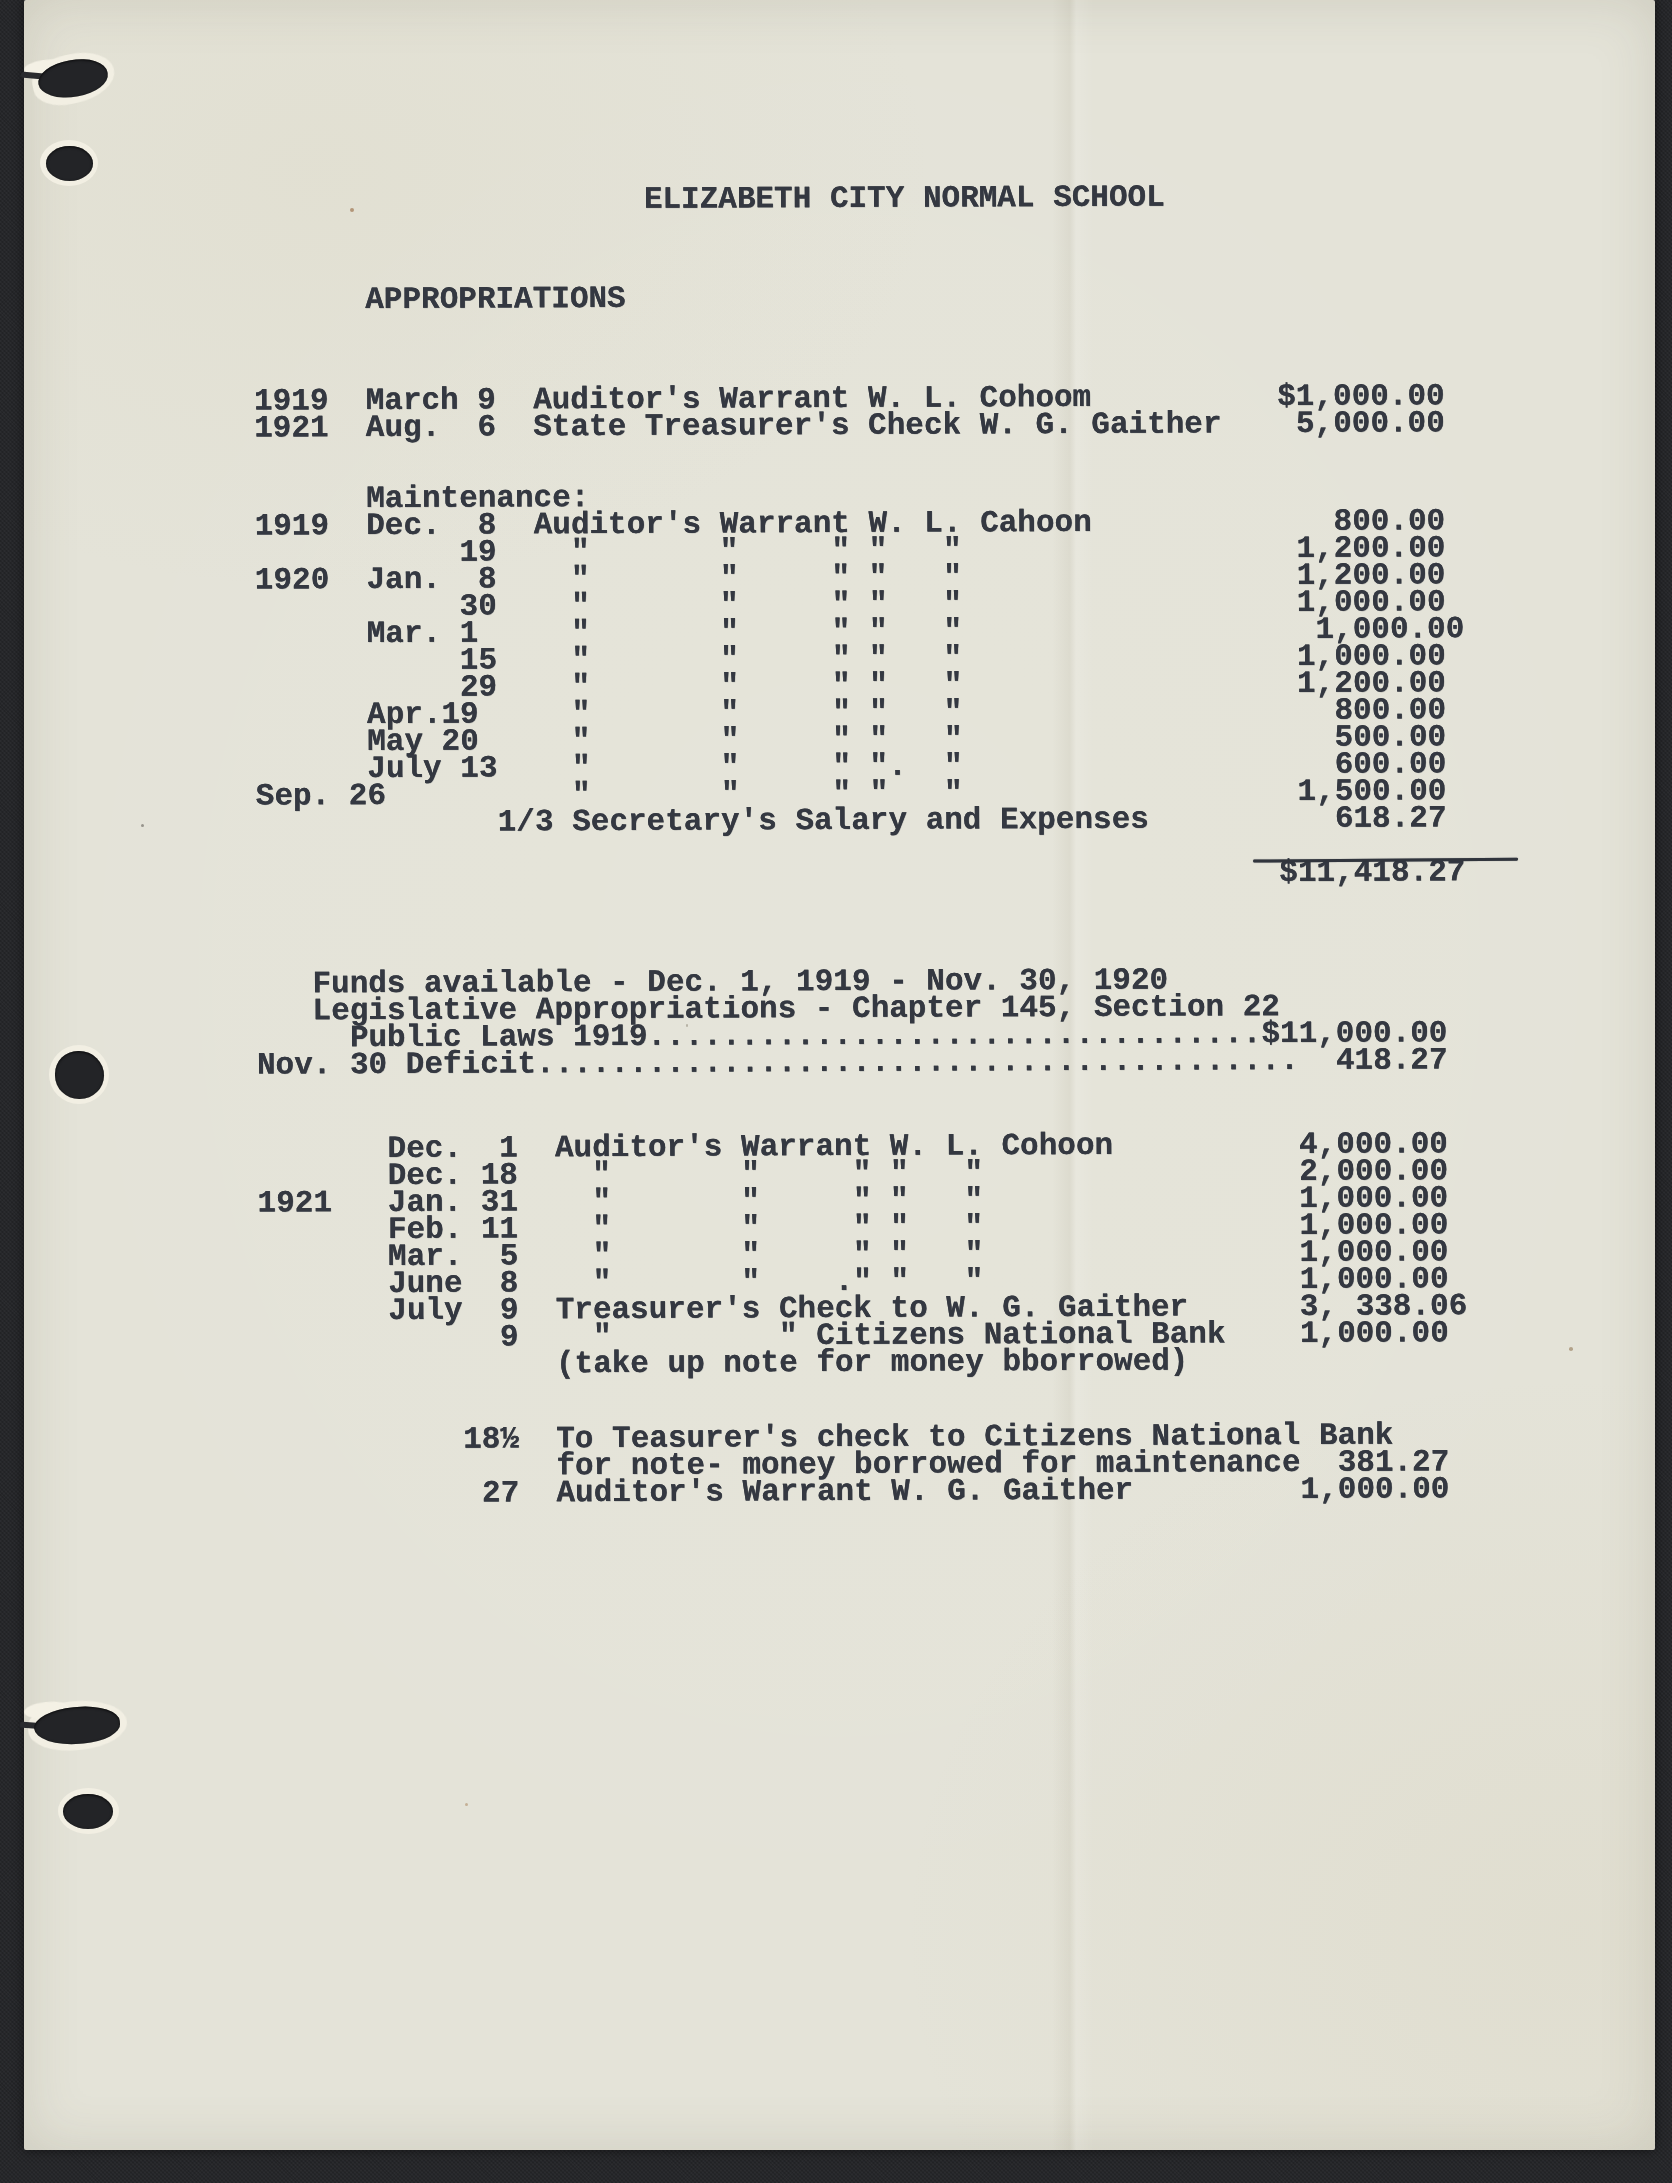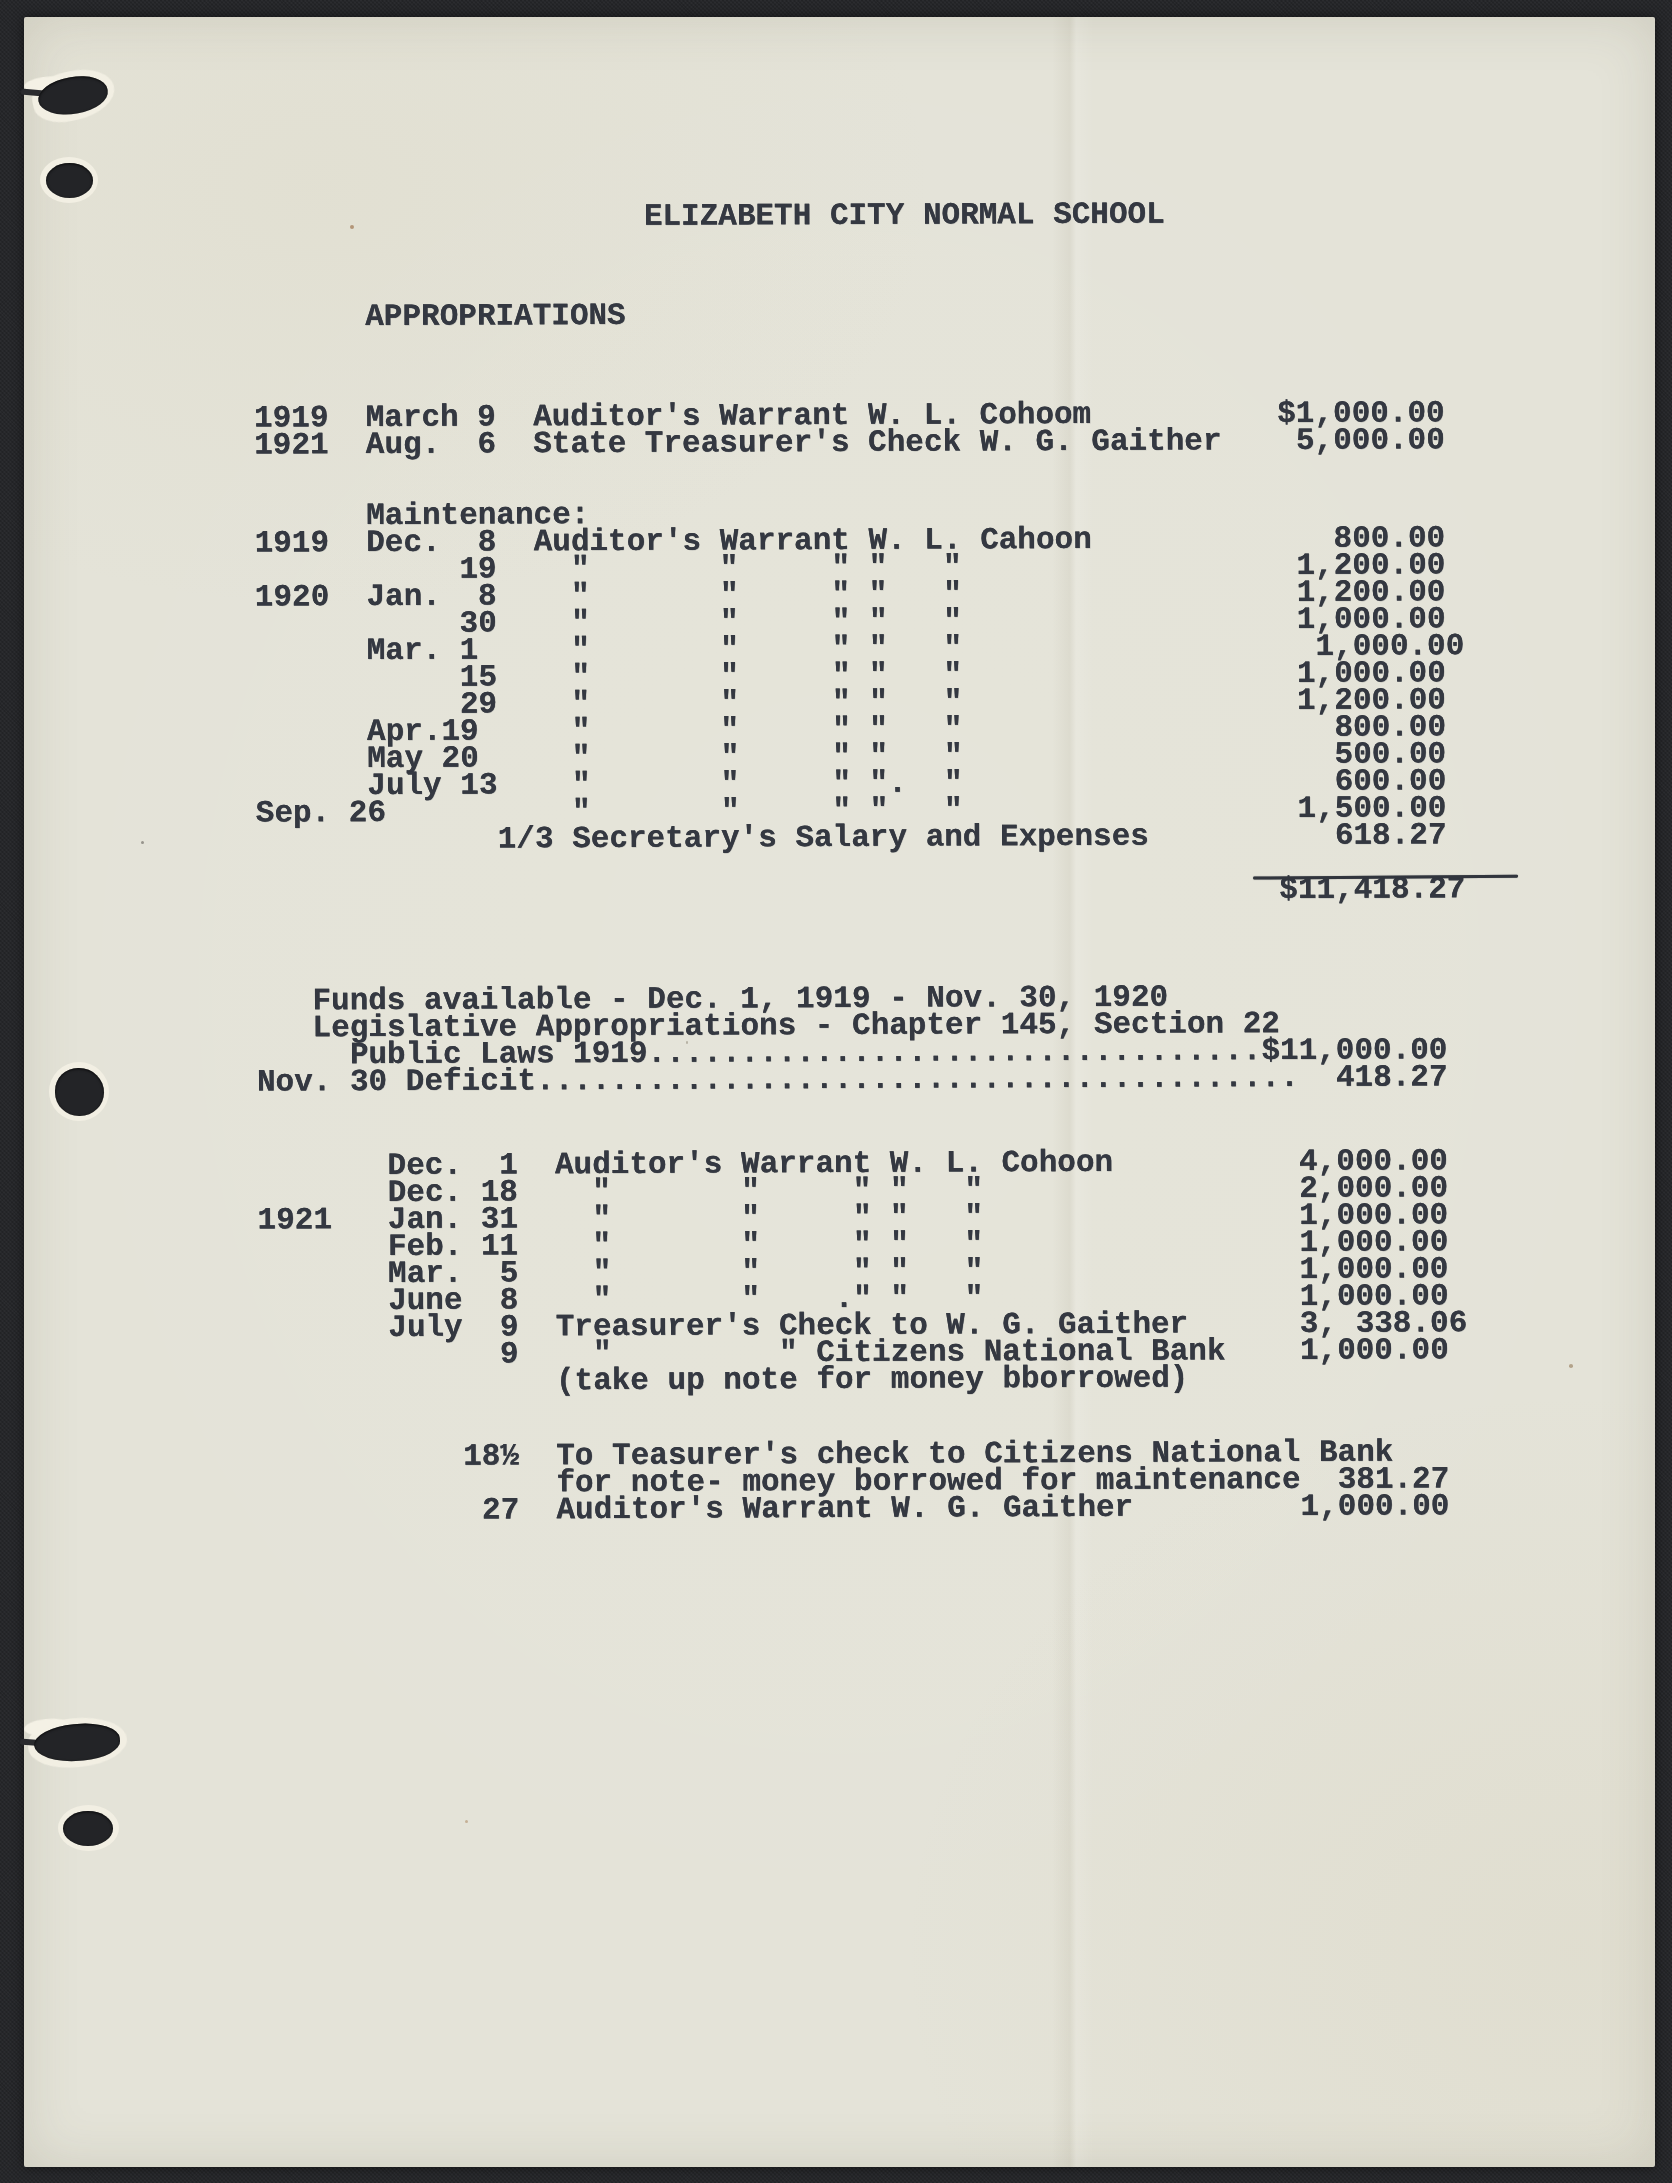--- a/index.html
+++ b/index.html
@@ -11,21 +11,21 @@
   }
   .scan-bg {
     position: absolute; inset: 0;
     background:
       repeating-linear-gradient(45deg, rgba(255,255,255,0.018) 0 1.4px, rgba(0,0,0,0.04) 1.4px 2.8px),
       repeating-linear-gradient(-45deg, rgba(255,255,255,0.015) 0 1.4px, rgba(0,0,0,0.03) 1.4px 2.8px),
       #242528;
   }
   .paper {
     position: absolute;
-    left: 23.5px; top: 17px;
+    left: 23.5px; top: 0;
     width: 1631px; height: 2150px;
     background:
       radial-gradient(ellipse 1033px 704px at 18% 8%, rgba(205,195,160,0.10), transparent 60%),
       radial-gradient(ellipse 1127px 939px at 95% 90%, rgba(190,175,135,0.10), transparent 60%),
       radial-gradient(ellipse 1409px 1691px at 50% 45%, rgba(255,255,255,0.05), transparent 70%),
       #e4e3d8;
     box-shadow: inset 0 0 56px rgba(95,88,60,0.16), 0 0 10.3px rgba(0,0,0,0.55);
     border-radius: 1.9px;
   }
   .crease-vertical {

